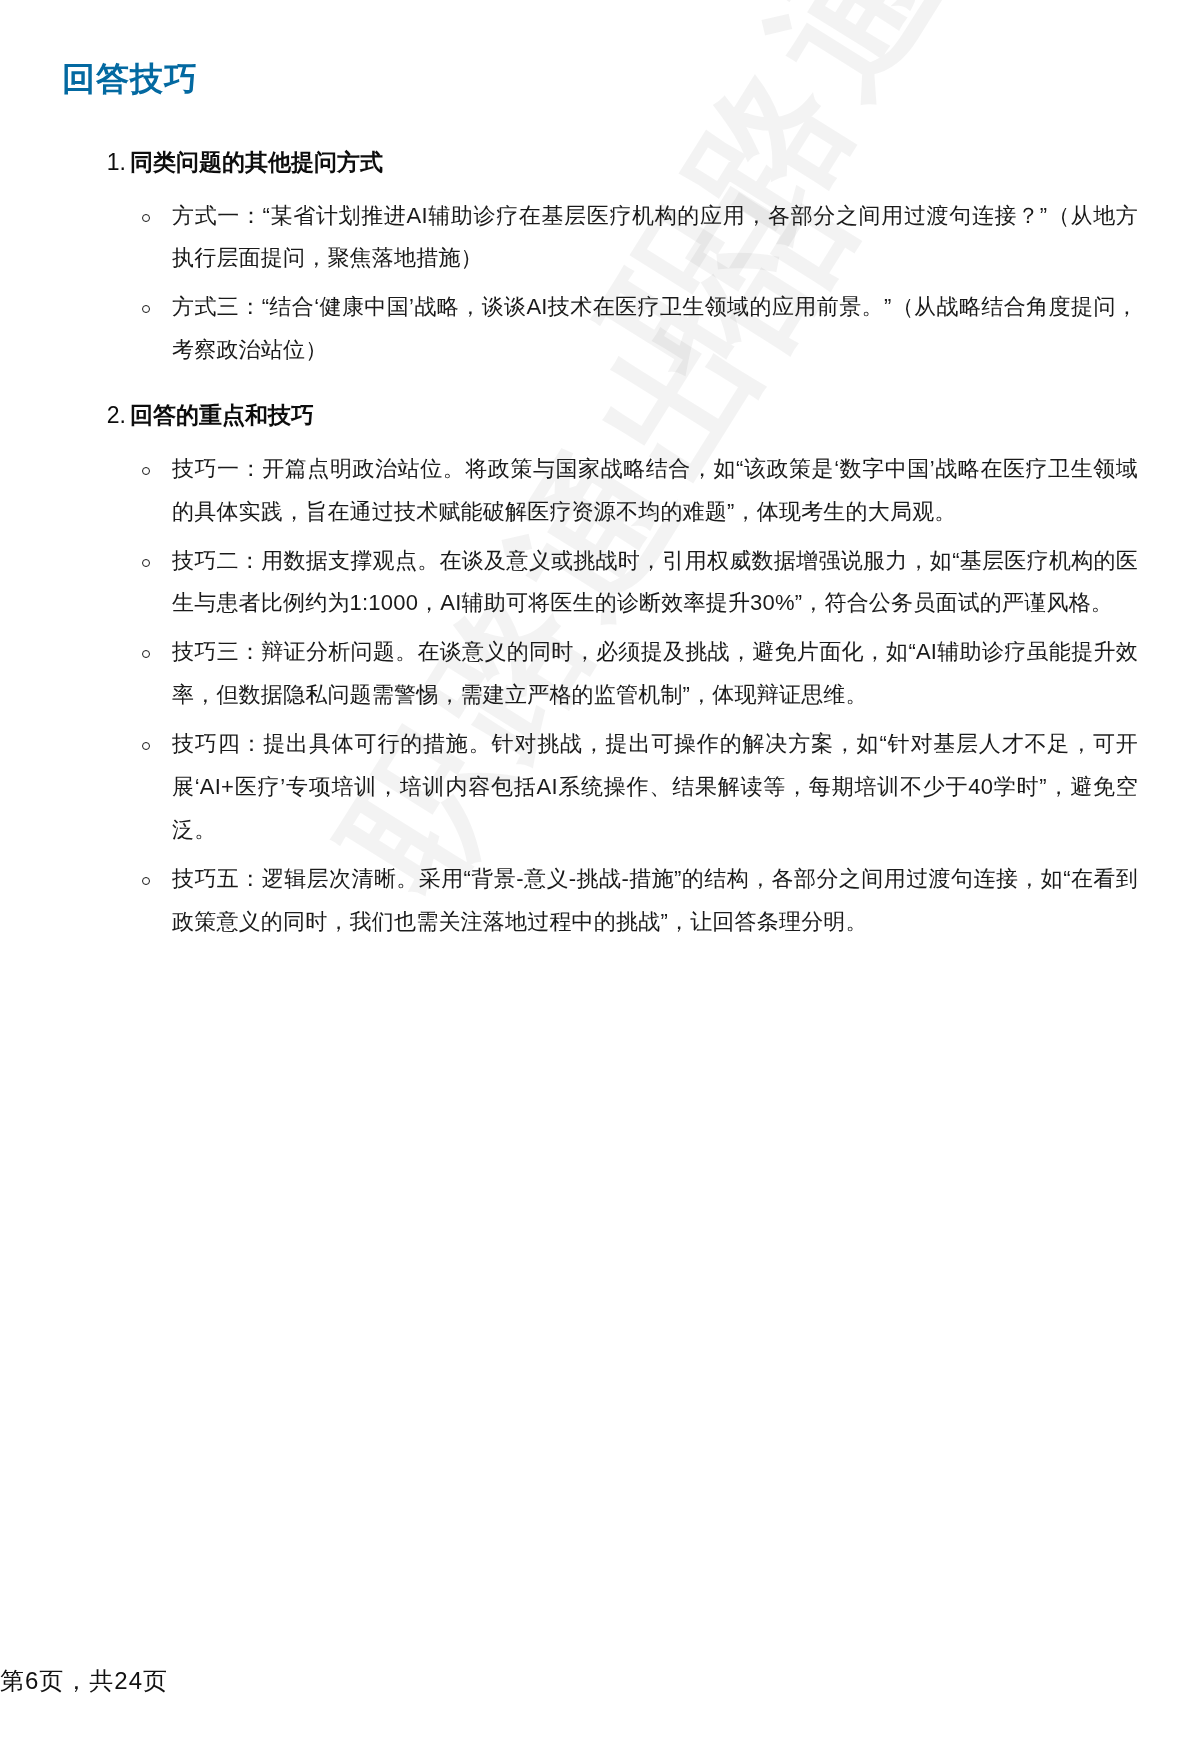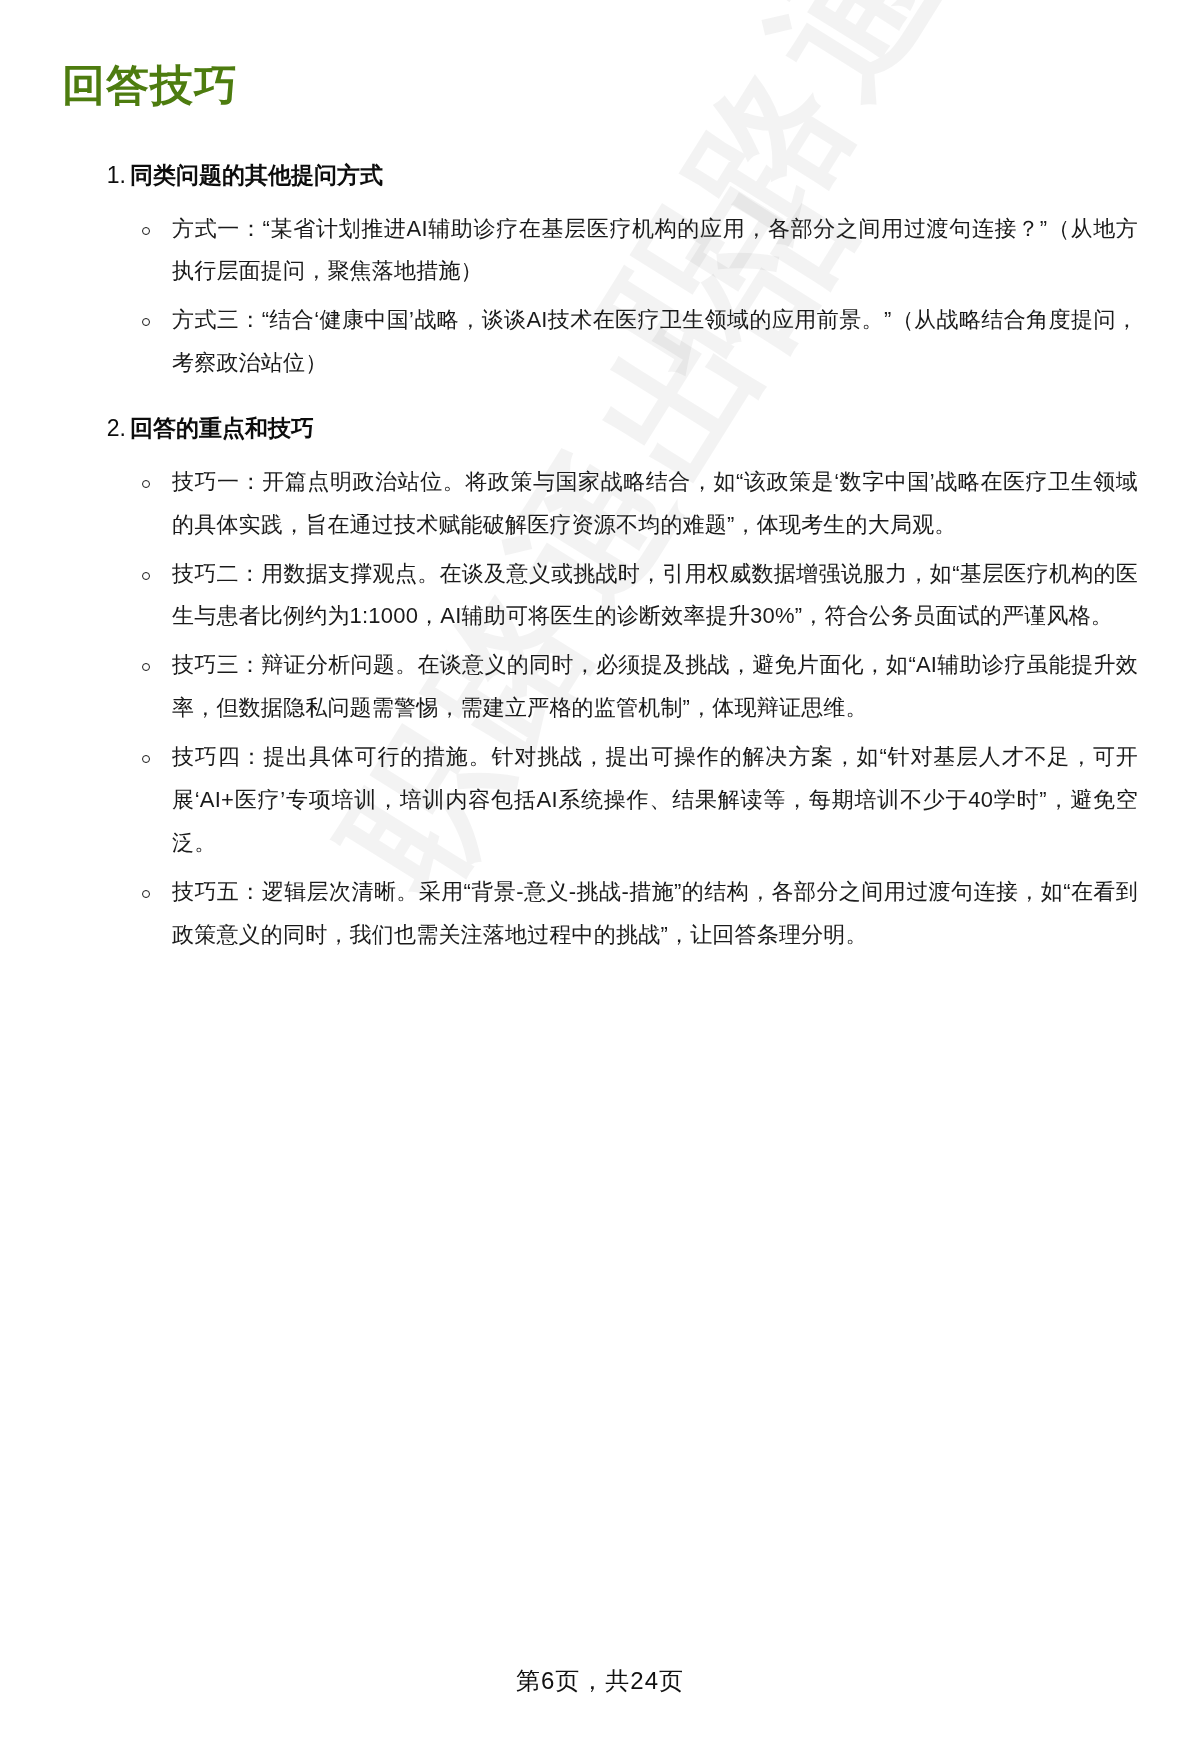--- a/index.html
+++ b/index.html
@@ -38,25 +38,25 @@
   }
 
   .page {
     position: relative;
     z-index: 2;
     padding: 58px 62px 0 62px;
     box-sizing: border-box;
   }
 
   h1.doc-title {
-    font-size: 43px;
+    font-size: 33px;
     font-weight: 700;
     margin: 0 0 44px 0;
     letter-spacing: 1px;
-    color: #4d7c0f;
+    color: #0369a1;
     line-height: 1.3;
   }
 
   ol.sections {
     list-style: none;
     margin: 0;
     padding: 0;
     counter-reset: sec;
   }
   ol.sections > li.section {
@@ -112,21 +112,21 @@
     border: 1.6px solid #1a1a1a;
     border-radius: 50%;
     box-sizing: border-box;
   }
 
   .footer {
     position: absolute;
     left: 0;
     bottom: 58px;
     width: 1200px;
-    text-align: center;
+    text-align: left;
     font-size: 24px;
     color: #111;
     z-index: 2;
     letter-spacing: 1px;
   }
 </style>
 </head>
 <body>
 
 <div class="watermark">

